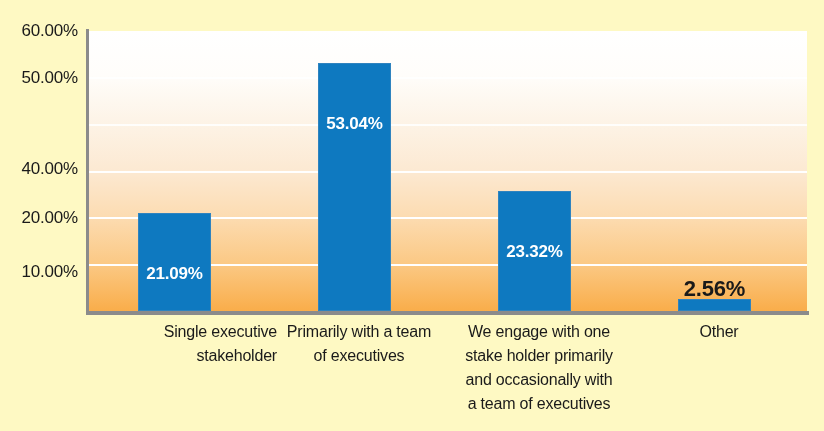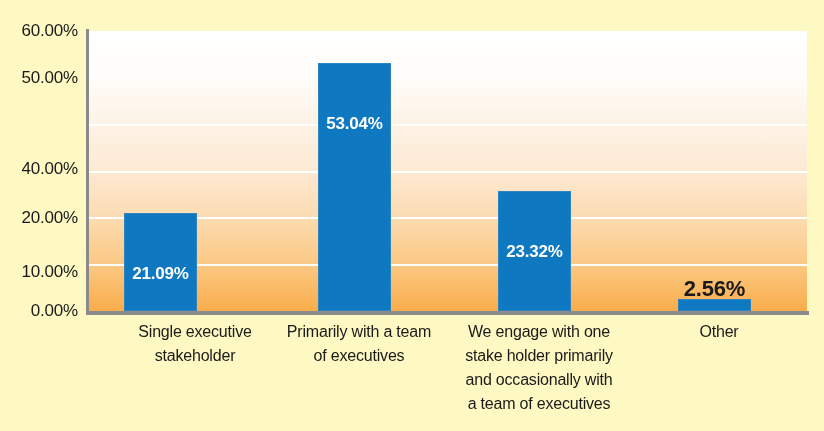--- a/index.html
+++ b/index.html
@@ -137,32 +137,31 @@
 <body>
 
 <div id="chart-root">
 
   <div id="y-axis-labels">
     <div class="y-tick" style="top:31px;">60.00%</div>
     <div class="y-tick" style="top:78px;">50.00%</div>
     <div class="y-tick" style="top:124px;margin-top:45px;">40.00%</div>
     <div class="y-tick" style="top:218px;padding-left:45px;">20.00%</div>
     <div class="y-tick" style="top:272px;">10.00%</div>
-    <div class="y-tick" style="top:311px;">0.00%</div>
   </div>
 
   <div id="plot-area">
 
     <div class="gridline faint" style="top:46px;"></div>
     <div class="gridline faint" style="top:93px;"></div>
     <div class="gridline" style="top:140px;"></div>
     <div class="gridline" style="top:186px;"></div>
     <div class="gridline" style="top:233px;"></div>
 
-    <div class="bar" style="left:35px; width:73px; height:98px;padding-left:20px;">
+    <div class="bar" style="left:49px; width:73px; height:98px;padding-left:20px;">
       <span class="bar-label-inside">21.09%</span>
     </div>
 
     <div class="bar" style="left:229px; width:73px; height:248px;">
       <span class="bar-label-inside">53.04%</span>
     </div>
 
     <div class="bar" style="left:409px; width:73px; height:120px;">
       <span class="bar-label-inside">23.32%</span>
     </div>
@@ -170,21 +169,21 @@
     <div class="bar" style="left:589px; width:73px; height:12px;">
       <span class="bar-label-outside">2.56%</span>
     </div>
   </div>
 
   <div id="y-axis-line"></div>
   <div id="x-axis-line"></div>
 
   <div id="x-axis-labels">
 
-    <div class="x-cat" style="left:16px; width:180px;">
+    <div class="x-cat" style="left:8px; width:180px;text-align:right;">
       <div>Single executive</div>
       <div>stakeholder</div>
     </div>
 
     <div class="x-cat" style="left:180px; width:180px;">
       <div>Primarily with a team</div>
       <div>of executives</div>
     </div>
 
     <div class="x-cat" style="left:360px; width:180px;">

